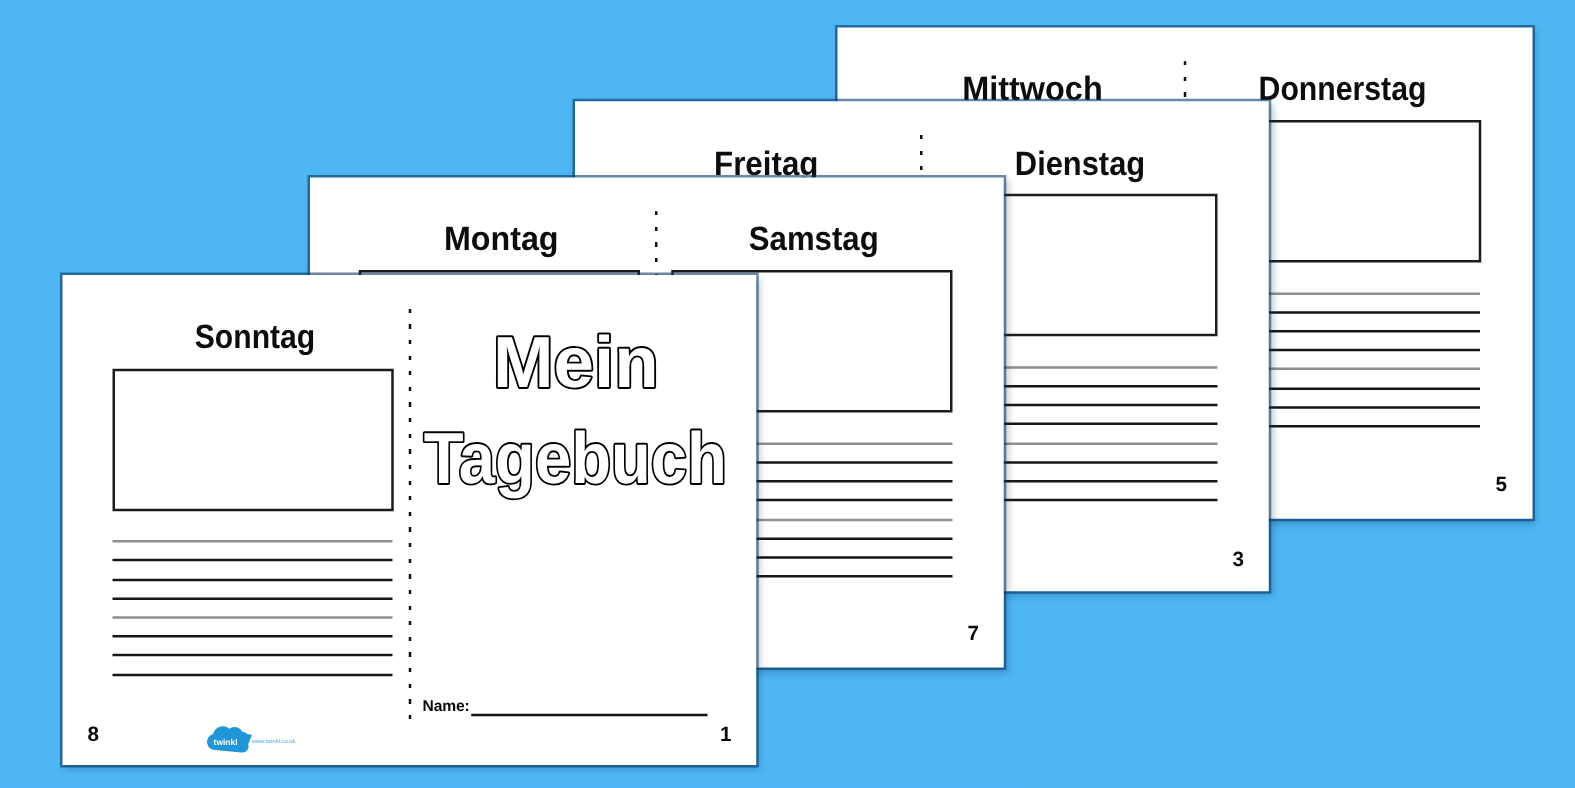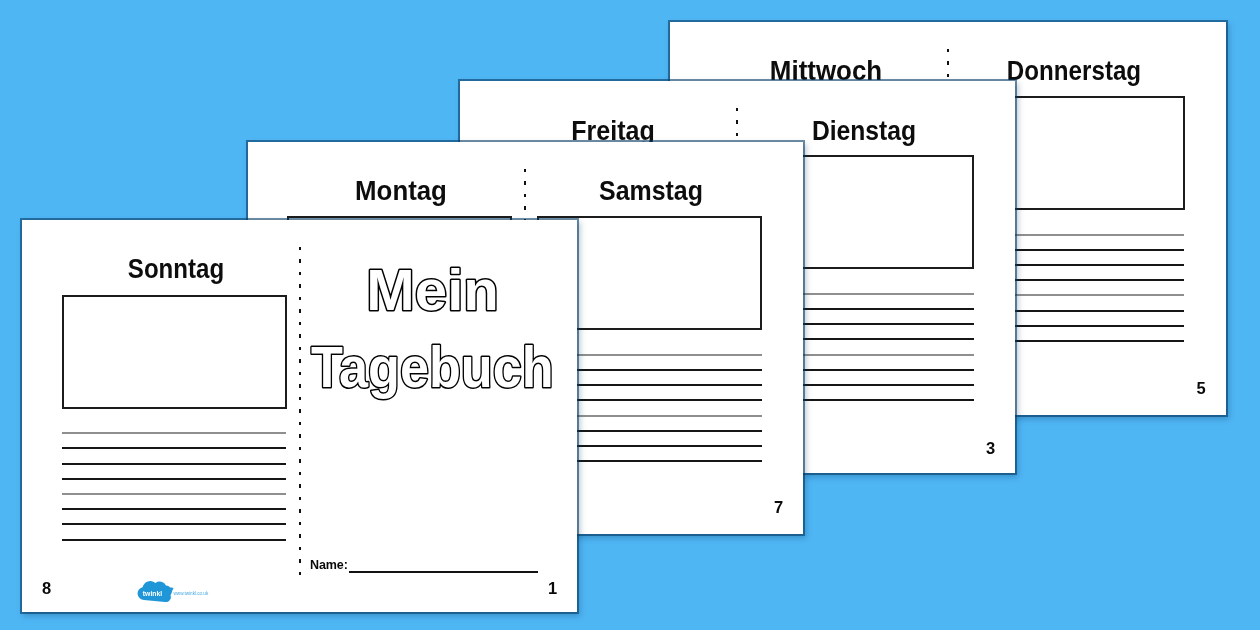--- a/index.html
+++ b/index.html
@@ -127,21 +127,21 @@
     <div class="ln lnR" style="top:257.6px"></div>
     <div class="ln g lnR" style="top:272.8px"></div>
     <div class="ln lnR" style="top:288px"></div>
     <div class="ln lnR" style="top:303.2px"></div>
     <div class="ln lnR" style="top:318.4px"></div>
   </div>
 
   <div class="pn" style="left:521px;top:357.5px">7</div>
 </div>
 
-<div class="page" id="p1" style="left:22px;top:220.2px;z-index:4">
+<div class="page" id="p1" style="left:50px;top:220.2px;z-index:4">
 
   <div class="hd" style="left:29.3px;transform:scaleX(.892)">Sonntag</div>
 
   <div class="box" style="left:39.5px"></div>
 
   <div>
     <div class="ln g lnL" style="top:212px"></div>
     <div class="ln lnL" style="top:227.2px"></div>
     <div class="ln lnL" style="top:242.4px"></div>
     <div class="ln lnL" style="top:257.6px"></div>

